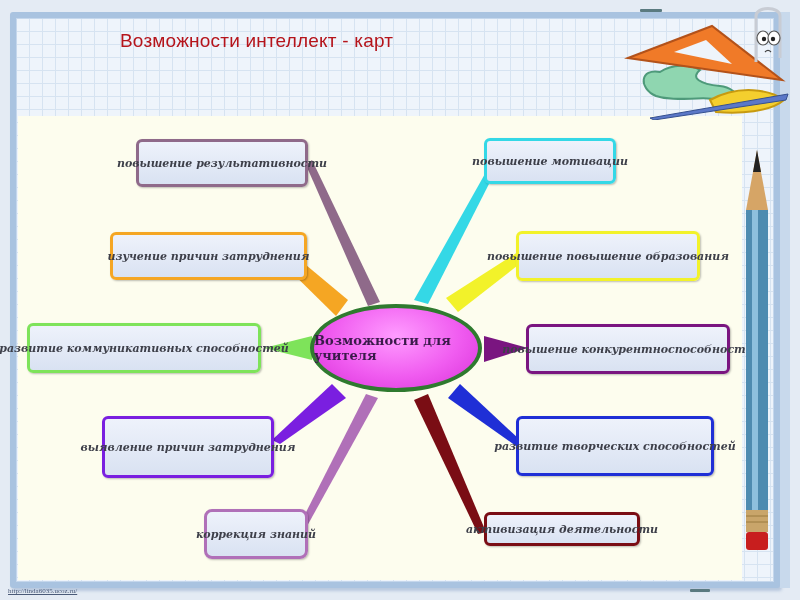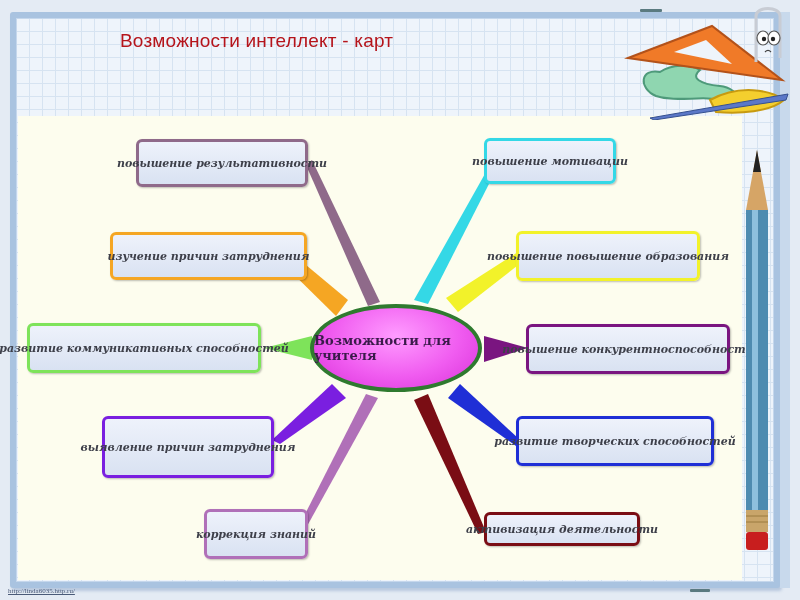--- a/index.html
+++ b/index.html
@@ -101,34 +101,34 @@
 </div>
 <div class="node" style="left:110px;top:232px;width:197px;height:48px;border-color:#f5a623;">
   <span>изучение причин затруднения</span>
 </div>
 <div class="node" style="left:27px;top:323px;width:234px;height:50px;border-color:#7ee35a;">
   <span>развитие коммуникативных способностей</span>
 </div>
 <div class="node" style="left:102px;top:416px;width:172px;height:62px;border-color:#7a1fe0;">
   <span>выявление причин затруднения</span>
 </div>
-<div class="node" style="left:204px;top:509px;width:104px;height:50px;border-color:#b070b8;">
+<div class="node" style="left:204px;top:509px;width:104px;height:50px;border-color:#b070b8;border-radius:8px;">
   <span>коррекция знаний</span>
 </div>
 
 <div class="node" style="left:484px;top:138px;width:132px;height:46px;border-color:#34d8e6;">
   <span>повышение мотивации</span>
 </div>
 <div class="node" style="left:516px;top:231px;width:184px;height:50px;border-color:#f2f22a;">
   <span>повышение повышение образования</span>
 </div>
 <div class="node" style="left:526px;top:324px;width:204px;height:50px;border-color:#7a1580;">
   <span>повышение конкурентноспособности</span>
 </div>
-<div class="node" style="left:516px;top:416px;width:198px;height:50px;border-color:#1f2fd6;">
+<div class="node" style="left:516px;top:416px;width:198px;height:60px;border-color:#1f2fd6;">
   <span>развитие творческих способностей</span>
 </div>
 <div class="node" style="left:484px;top:512px;width:156px;height:34px;border-color:#7a0d14;">
   <span>активизация деятельности</span>
 </div>
 
 <svg class="deco-tools" width="170" height="112" viewBox="0 0 170 112">
 
   <path d="M40 64 C 20 60, 18 80, 36 88 C 60 96, 90 84, 110 96 C 130 104, 120 80, 100 78 C 80 76, 70 70, 80 62 C 70 56, 52 56, 40 64 Z" fill="#8fd6b0" stroke="#4e9a7a" stroke-width="2"></path>
 
@@ -153,13 +153,13 @@
   <polygon points="15,0 4,60 26,60" fill="#d6a566"></polygon>
   <polygon points="15,0 11,22 19,22" fill="#222"></polygon>
   <rect x="4" y="60" width="22" height="300" fill="#4e8bb0"></rect>
   <rect x="10" y="60" width="6" height="300" fill="#8ec0de"></rect>
   <rect x="4" y="360" width="22" height="22" fill="#c9a56a"></rect>
   <line x1="4" y1="366" x2="26" y2="366" stroke="#9a7a3e"></line>
   <line x1="4" y1="372" x2="26" y2="372" stroke="#9a7a3e"></line>
   <rect x="4" y="382" width="22" height="18" rx="3" fill="#c81e1e"></rect>
 </svg>
 
-<div class="footer-link">http://linda6035.http.ru/</div>
+<div class="footer-link">http://linda6035.ucoz.ru/</div>
 
 </body></html>

